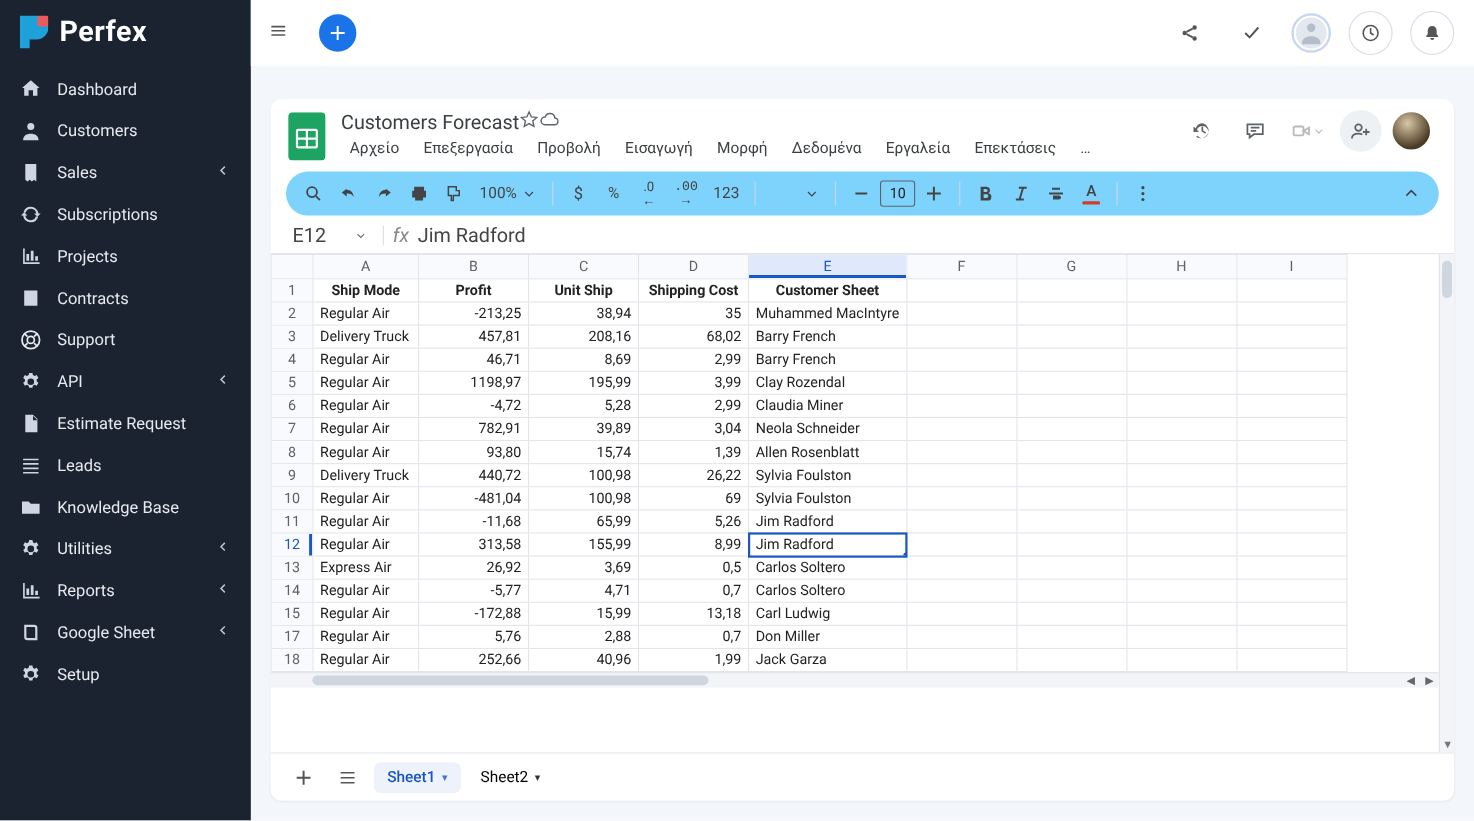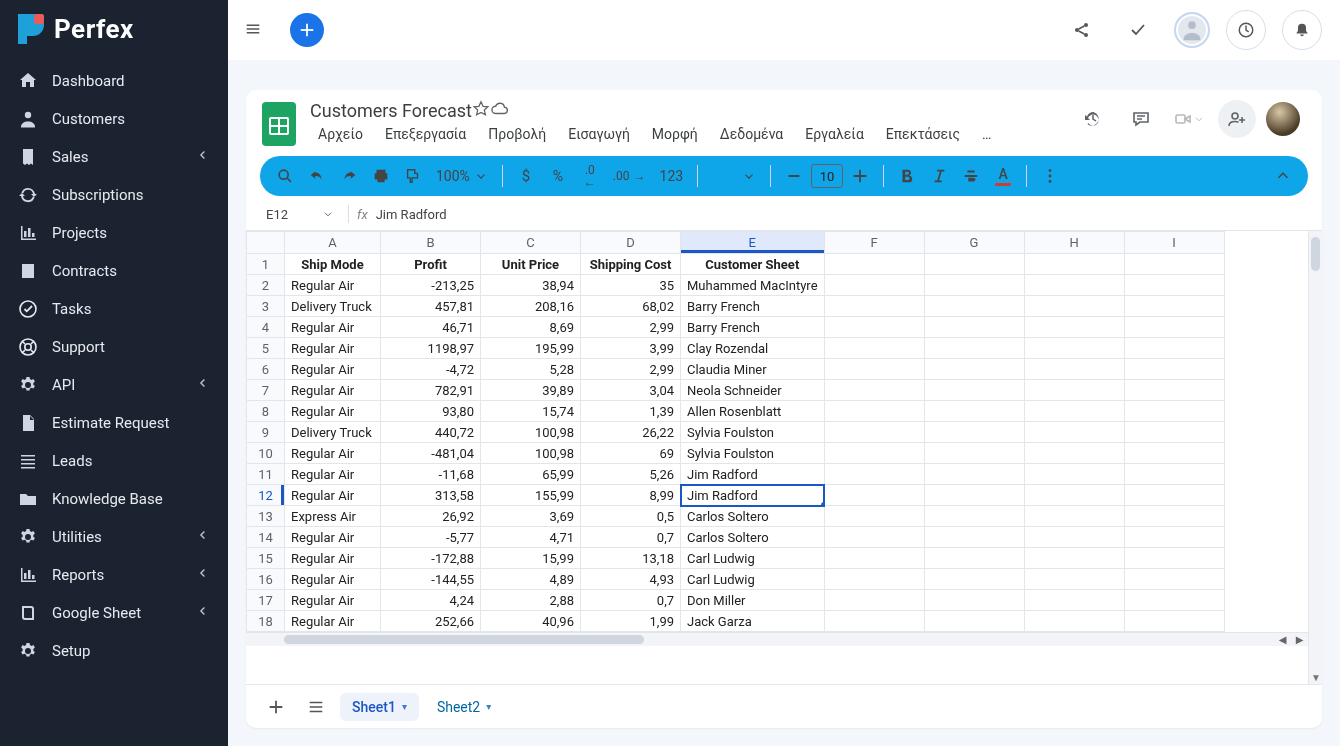--- a/index.html
+++ b/index.html
@@ -49,31 +49,31 @@
   .menus { display:flex; gap:6px; }
   .menu-item { padding:4px 8px; border-radius:4px; font-size:14px; color:#3c4043; cursor:pointer; }
   .header-right { margin-left:auto; display:flex; align-items:center; gap:10px; padding-right:6px; }
   .hdr-btn { width:38px; height:38px; border-radius:50%; display:flex; align-items:center; justify-content:center; color:#5f6368; cursor:pointer; }
   .hdr-btn.disabled { opacity:.45; cursor:default; }
   .hdr-btn.grey-bg { background:#eef1f4; }
   .avatar-img { width:34px; height:34px; border-radius:50%; background:radial-gradient(circle at 40% 30%, #d9c7a6, #4a3b25 70%); }
 
   
   .toolbar-wrap { padding:8px 14px 6px; }
-  .toolbar { background:#0ea5e9; border-radius:22px; height:40px; display:flex; align-items:center; padding:0 10px; gap:2px; }
+  .toolbar { background:#7dd3fc; border-radius:22px; height:40px; display:flex; align-items:center; padding:0 10px; gap:2px; }
   .tbtn { min-width:30px; height:30px; padding:0 6px; border-radius:4px; display:flex; align-items:center; justify-content:center; color:#444; cursor:pointer; font-size:13px; gap:4px; }
   .tbtn.textual { font-size:14px; }
   .tsep { width:1px; height:22px; background:#cdd6e3; margin:0 6px; }
   .font-size-box { border:1px solid #5f6368; border-radius:3px; height:24px; width:32px; display:flex; align-items:center; justify-content:center; font-size:13px; }
   .tbtn.text-color { flex-direction:column; gap:1px; }
   .color-bar { width:16px; height:3px; background:#d23c2a; border-radius:1px; }
   .toolbar-spacer { flex:1; }
 
   
-  .formula-row { display:flex; align-items:center; height:28px; padding:0 14px 4px; gap:8px; font-size:13px; color:#444; }
+  .formula-row { display:flex; align-items:center; height:28px; padding:0 14px 4px; gap:8px; font-size:18px; color:#444; }
   .cell-name-box { width:80px; display:flex; align-items:center; justify-content:space-between; padding:0 6px;  }
   .fbar-sep { width:1px; height:18px; background:#dadfe6; }
   .fx-label { color:#888; font-style:italic; }
 
   
   .grid-scroll { position:relative; border-top:1px solid #e2e6eb; flex:1; overflow:hidden; display:flex;}
   .grid-inner { overflow:auto; flex:1; position:relative; }
   table.sheet { border-collapse:collapse; table-layout:fixed; font-size:13px; color:#222; }
   table.sheet th, table.sheet td { border:1px solid #e2e6eb; height:21px; padding:0 6px; white-space:nowrap; overflow:hidden; }
   table.sheet th { background:#f8fafd; font-weight:400; color:#5f6368; position:sticky; }
@@ -97,21 +97,21 @@
   
   .hscroll-row { height:14px; background:#f2f4f7; border-top:1px solid #e2e6eb; position:relative; display:flex; }
   .hscroll-track { flex:1; position:relative; margin-left:38px; }
   .hscroll-thumb { position:absolute; left:0; top:2px; height:9px; width:360px; background:#cfd6e0; border-radius:5px; }
   .hscroll-arrows { width:34px; display:flex; }
   .harrow { width:17px; display:flex; align-items:center; justify-content:center; color:#666; font-size:10px; }
 
   
   .tabs-footer { height:44px; border-top:1px solid #e4e7ec; display:flex; align-items:center; padding:0 14px; gap:8px; }
   .ft-btn { width:32px; height:32px; border-radius:6px; display:flex; align-items:center; justify-content:center; color:#555; cursor:pointer; }
-  .sheet-tab { display:flex; align-items:center; gap:6px; padding:6px 12px; border-radius:6px; font-size:14px; cursor:pointer; color:#0369a1; }
+  .sheet-tab { display:flex; align-items:center; gap:6px; padding:6px 12px; border-radius:6px; font-size:14px; cursor:pointer; color:#000000; }
   .sheet-tab.active { color:#1a57c2; font-weight:500; background:#eef3fb; }
   .tab-caret { font-size:10px; color:inherit; opacity:.8; }
 
   svg.ic { width:18px; height:18px; fill:currentColor; }
   svg.ic20 { width:20px; height:20px; fill:currentColor; }
 </style>
 </head>
 <body>
 
 <svg width="0" height="0" style="position:absolute">
@@ -298,26 +298,20 @@
         <svg class="nav-icon" viewBox="0 0 20 20">
           <use href="#i-chart"></use>
         </svg>
   <span>Projects</span>
   </div>
       <div class="nav-item">
         <svg class="nav-icon" viewBox="0 0 20 20">
           <use href="#i-contract"></use>
         </svg>
   <span>Contracts</span>
-  </div>
-      <div class="nav-item">
-        <svg class="nav-icon" viewBox="0 0 20 20">
-          <use href="#i-check"></use>
-        </svg>
-  <span>Tasks</span>
   </div>
       <div class="nav-item">
         <svg class="nav-icon" viewBox="0 0 20 20">
           <use href="#i-lifebuoy"></use>
         </svg>
   <span>Support</span>
   </div>
       <div class="nav-item">
         <svg class="nav-icon" viewBox="0 0 20 20">
           <use href="#i-gears"></use>
@@ -514,21 +508,21 @@
                 <use href="#i-chev-down"></use>
               </svg>
             </div>
           <div class="tsep"></div>
           <div class="tbtn" style="font-size:15px">$</div>
           <div class="tbtn" style="font-size:14px">%</div>
           <div class="tbtn" style="font-size:12px; flex-direction:column; line-height:8px;">
               <span>.0</span>
               <span style="font-size:12px;">←</span>
             </div>
-          <div class="tbtn" style="font-size:12px; flex-direction:row; line-height:8px;">
+          <div class="tbtn" style="font-size:12px; flex-direction:column; line-height:8px;font-family:Liberation Mono, monospace;">
               <span>.00</span>
               <span style="font-size:12px;">→</span>
             </div>
           <div class="tbtn textual">
               <span>123</span>
             </div>
           <div class="tsep"></div>
           <div class="tbtn" style="width:56px; justify-content:flex-end;">
               <svg class="ic" style="width:14px;height:14px" viewBox="0 0 20 20">
                 <use href="#i-chev-down"></use>
@@ -622,21 +616,21 @@
                   <th class="colhead">G</th>
                   <th class="colhead">H</th>
                   <th class="colhead">I</th>
                 </tr>
               </thead>
               <tbody>
                 <tr class="header-row">
                   <th class="rowhead">1</th>
                   <td class="">Ship Mode</td>
                   <td class="">Profit</td>
-                  <td class="">Unit Price</td>
+                  <td class="">Unit Ship</td>
                   <td class="">Shipping Cost</td>
                   <td class="">Customer Sheet</td>
                   <td class=""></td>
                   <td class=""></td>
                   <td class=""></td>
                   <td class=""></td>
                 </tr>
                 <tr class="">
                   <th class="rowhead">2</th>
                   <td class="txt">Regular Air</td>
@@ -799,35 +793,23 @@
                   <td class="num">-172,88</td>
                   <td class="num">15,99</td>
                   <td class="num">13,18</td>
                   <td class="txt">Carl Ludwig</td>
                   <td class="txt"></td>
                   <td class="txt"></td>
                   <td class="txt"></td>
                   <td class="txt"></td>
                 </tr>
                 <tr class="">
-                  <th class="rowhead">16</th>
-                  <td class="txt">Regular Air</td>
-                  <td class="num">-144,55</td>
-                  <td class="num">4,89</td>
-                  <td class="num">4,93</td>
-                  <td class="txt">Carl Ludwig</td>
-                  <td class="txt"></td>
-                  <td class="txt"></td>
-                  <td class="txt"></td>
-                  <td class="txt"></td>
-                </tr>
-                <tr class="">
                   <th class="rowhead">17</th>
                   <td class="txt">Regular Air</td>
-                  <td class="num">4,24</td>
+                  <td class="num">5,76</td>
                   <td class="num">2,88</td>
                   <td class="num">0,7</td>
                   <td class="txt">Don Miller</td>
                   <td class="txt"></td>
                   <td class="txt"></td>
                   <td class="txt"></td>
                   <td class="txt"></td>
                 </tr>
                 <tr class="">
                   <th class="rowhead">18</th>

